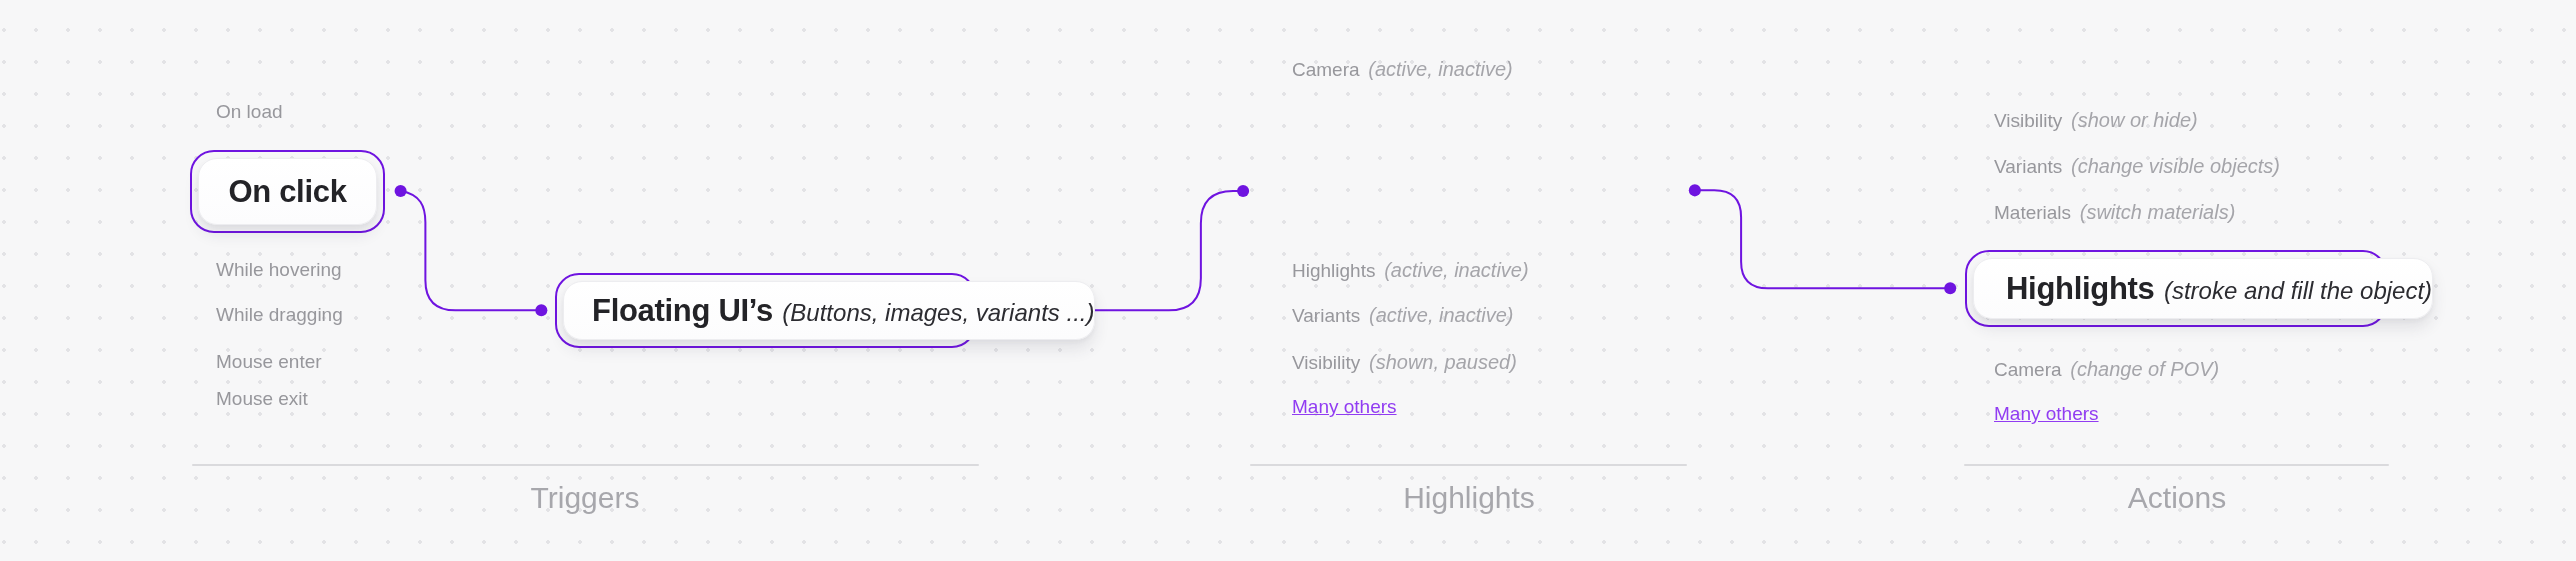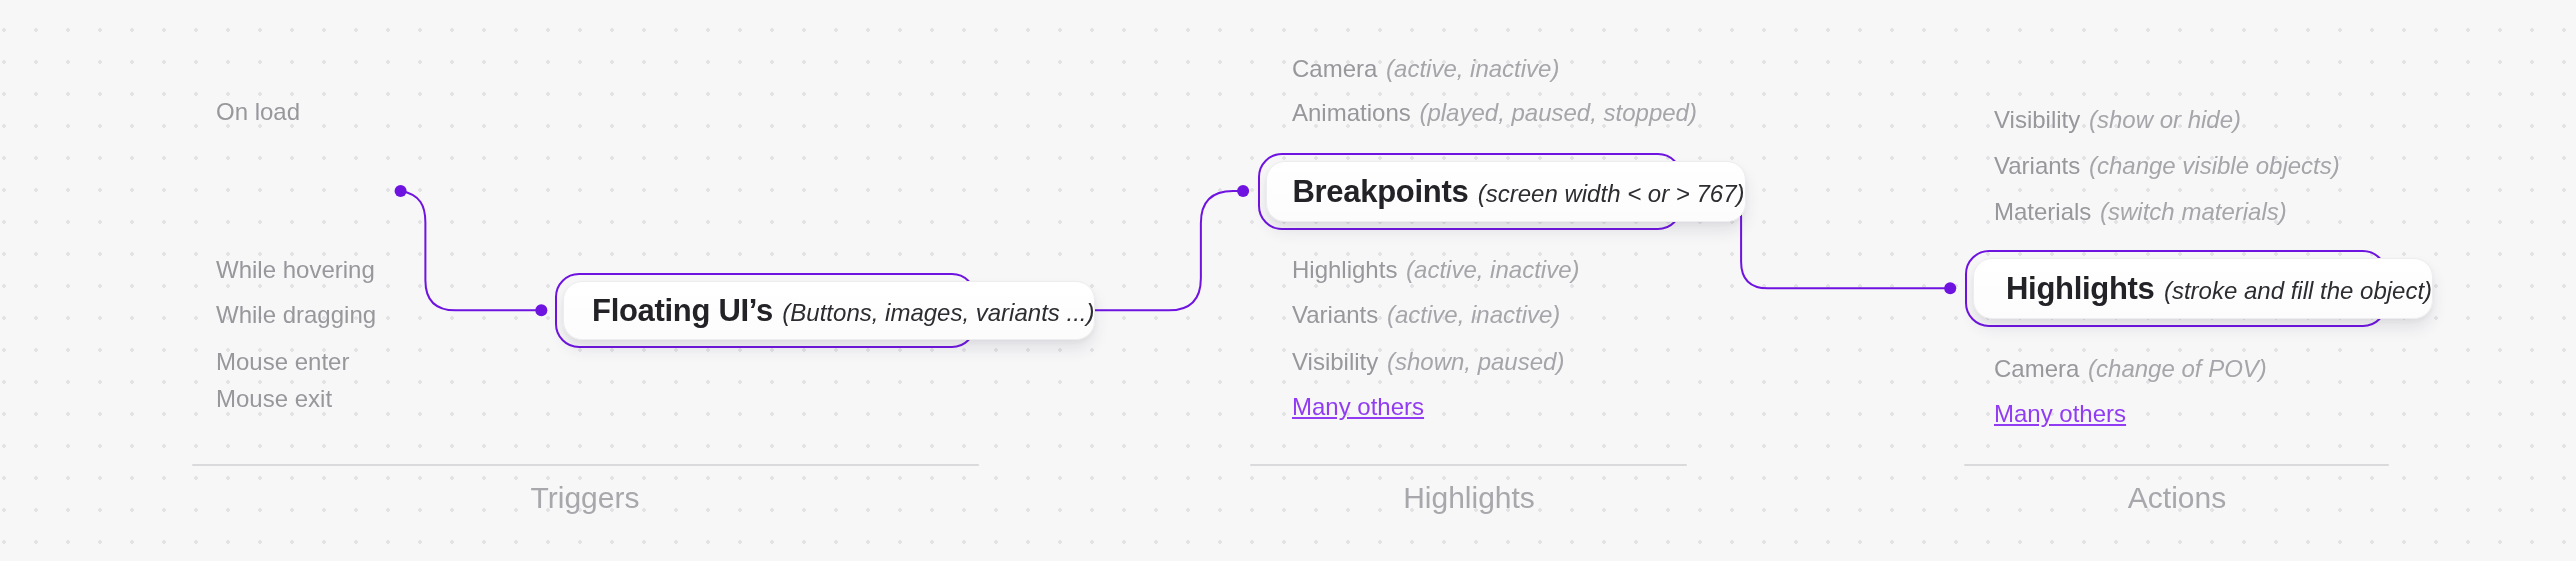--- a/index.html
+++ b/index.html
@@ -49,22 +49,22 @@
     box-sizing:border-box;
     white-space:nowrap;
   }
   .node-card .pad{padding-left:39px;display:flex;align-items:baseline;gap:9.4px;white-space:nowrap;}
   .node-label{font-size:31px;font-weight:bold;color:var(--dark-text);letter-spacing:-0.3px;}
   .node-note{font-size:24px;font-style:italic;color:var(--dark-note);}
   .item{
     position:absolute;transform:translateY(-50%);
     display:flex;align-items:baseline;gap:8.7px;white-space:nowrap;
   }
-  .item-label{font-size:24px;color:var(--item-gray);}
-  .item-note{font-size:24px;font-style:italic;color:var(--note-gray);}
+  .item-label{font-size:19px;color:var(--item-gray);}
+  .item-note{font-size:20px;font-style:italic;color:var(--note-gray);}
   .item-more .item-label{color:var(--accent-text);text-decoration:underline;}
   .divider{position:absolute;height:2px;background:var(--divider);border-radius:1.3px;}
   .section-label{
     position:absolute;transform:translate(-50%,-50%);
     font-size:30px;color:var(--section-label);white-space:nowrap;
   }
 </style>
 </head>
 <body>
 
@@ -85,20 +85,27 @@
       <path d="M 2527 284 L 2556 284 Q 2596 284 2596 324 L 2596 390 Q 2596 430 2636 430 L 2908 430"></path>
       <circle cx="2527" cy="284" r="9"></circle>
       <circle cx="2908" cy="430" r="9"></circle>
     </g>
   </svg>
 
   <div class="item" style="left:216px;top:112px">
     <span class="item-label">On load</span>
   </div>
 
+  <div class="node" style="left:190px;top:150px;width:195px;height:83px">
+    <div class="node-card" style="justify-content:center">
+      <div class="pad" style="padding-left:0">
+        <span class="node-label">On click</span>
+      </div>
+    </div>
+  </div>
 
   <div class="item" style="left:216px;top:270px">
     <span class="item-label">While hovering</span>
   </div>
   <div class="item" style="left:216px;top:315px">
     <span class="item-label">While dragging</span>
   </div>
   <div class="item" style="left:216px;top:362px">
     <span class="item-label">Mouse enter</span>
   </div>
@@ -113,33 +120,21 @@
         <span class="node-label">Floating UI’s</span>
         <span class="node-note">(Buttons, images, variants ...)</span>
       </div>
     </div>
   </div>
 
   <div class="item" style="left:1292px;top:69px">
     <span class="item-label">Camera</span>
     <span class="item-note">(active, inactive)</span>
   </div>
-  <div class="item" style="left:1292px;top:113px">
-    <span class="item-label">Animations</span>
-    <span class="item-note">(played, paused, stopped)</span>
-  </div>
 
-  <div class="node" style="left:1258px;top:153px;width:424px;height:77px">
-    <div class="node-card">
-      <div class="pad" style="padding-left:25.5px">
-        <span class="node-label">Breakpoints</span>
-        <span class="node-note">(screen width &lt; or &gt; 767)</span>
-      </div>
-    </div>
-  </div>
 
   <div class="item" style="left:1292px;top:270px">
     <span class="item-label">Highlights</span>
     <span class="item-note">(active, inactive)</span>
   </div>
   <div class="item" style="left:1292px;top:315px">
     <span class="item-label">Variants</span>
     <span class="item-note">(active, inactive)</span>
   </div>
   <div class="item" style="left:1292px;top:362px">

